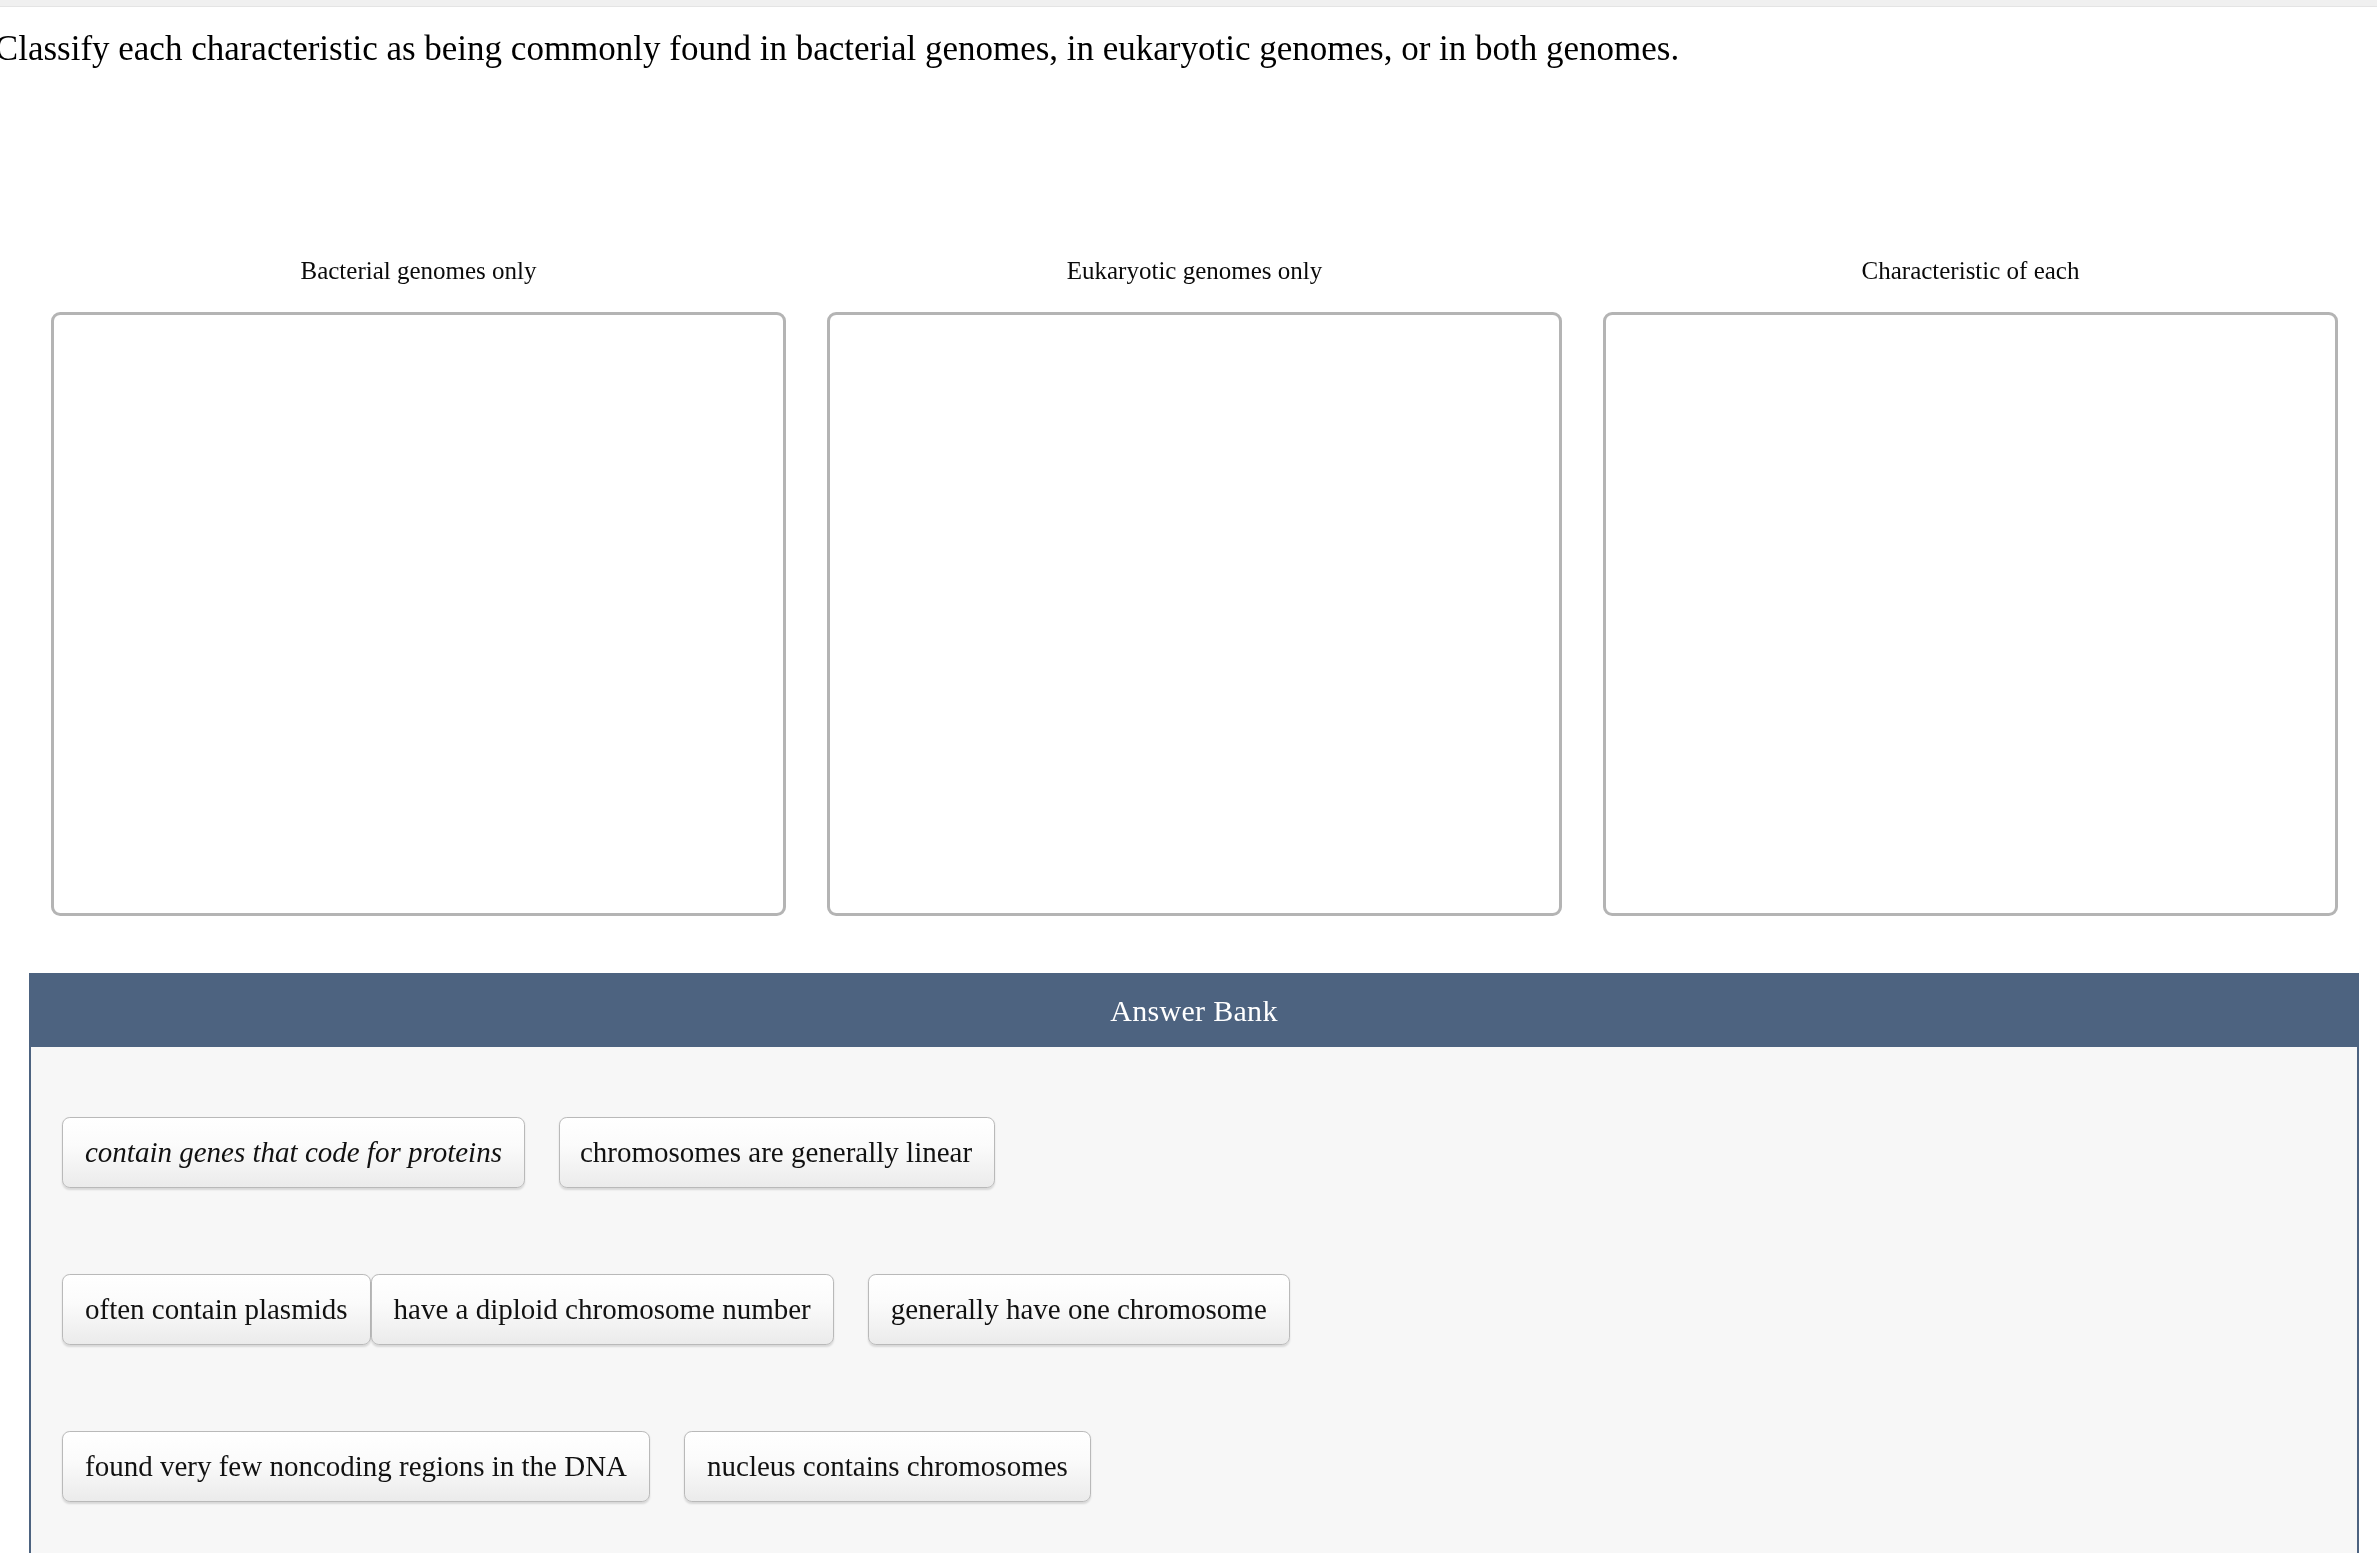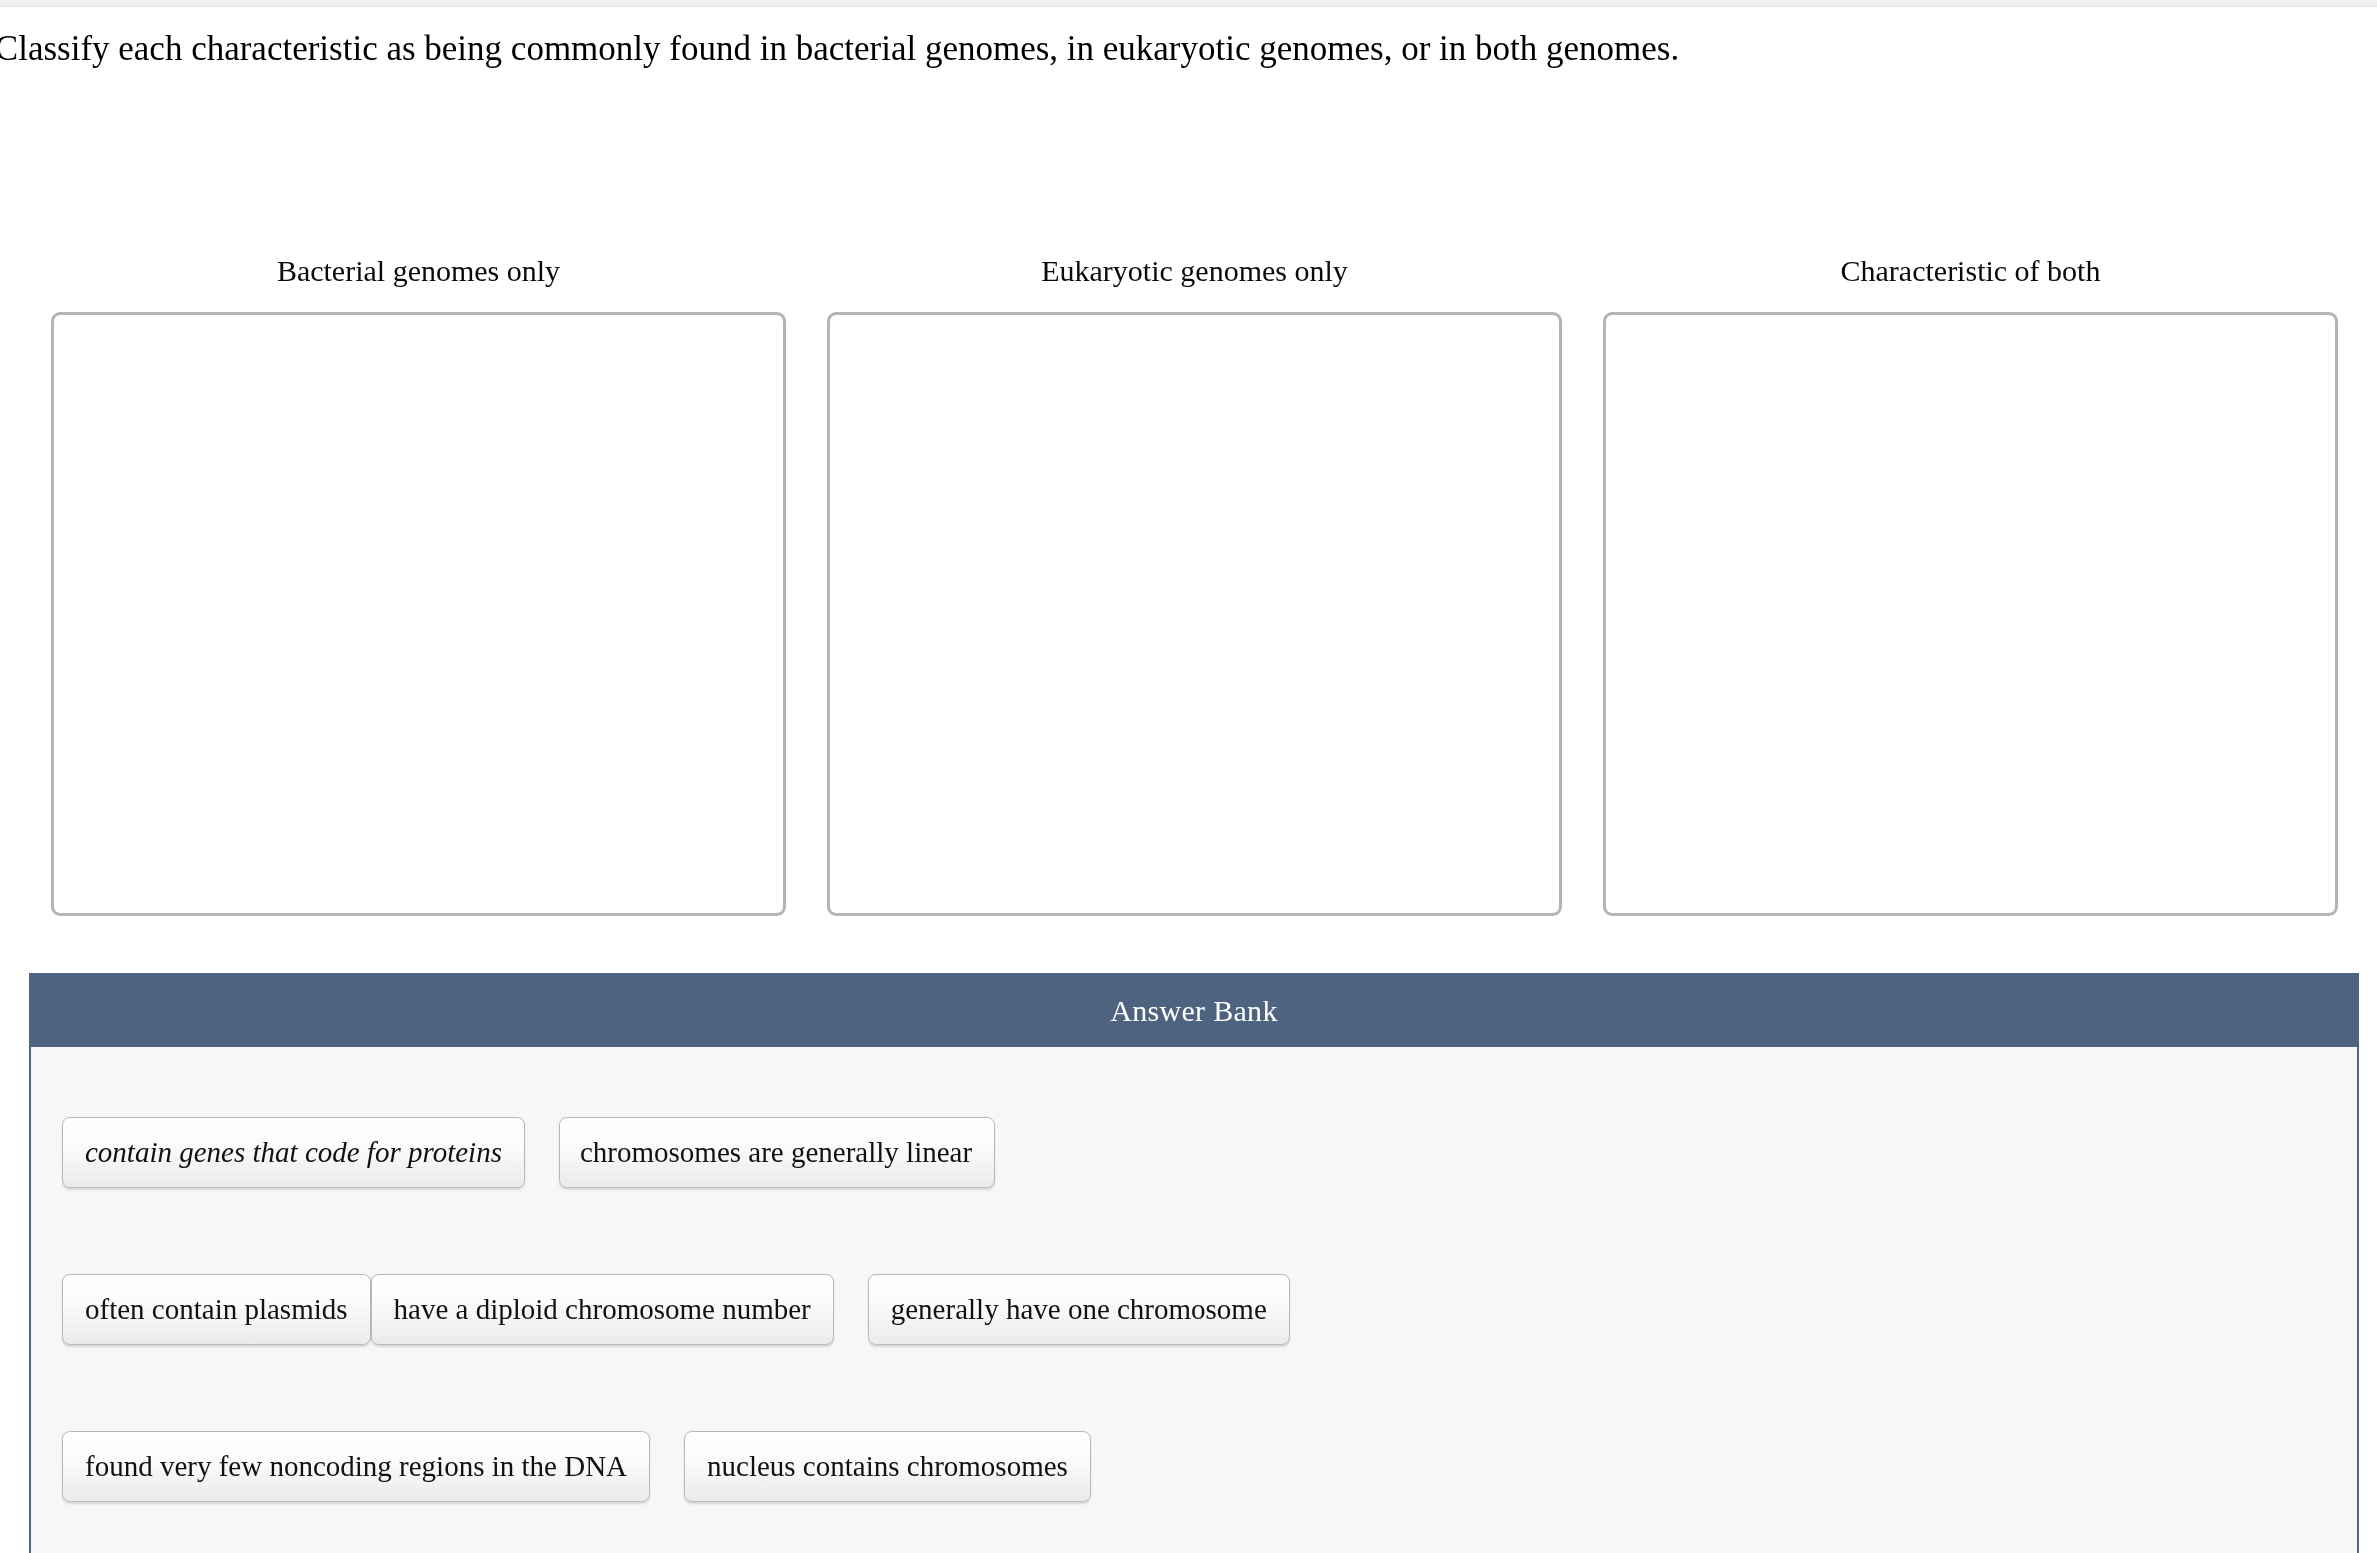--- a/index.html
+++ b/index.html
@@ -49,21 +49,21 @@
     display: flex;
     justify-content: space-between;
   }
   .column {
     width: 735px;
     display: flex;
     flex-direction: column;
     align-items: center;
   }
   .column-header {
-    font-size: 30px;
+    font-size: 25px;
     line-height: 40px;
     color: #0a0a0a;
     text-align: center;
     white-space: nowrap;
     margin-bottom: 21px;
   }
   .dropzone {
     width: 100%;
     height: 604px;
     box-sizing: border-box;
@@ -137,21 +137,21 @@
     <div class="column-header">Bacterial genomes only</div>
     <div class="dropzone"></div>
   </div>
 
   <div class="column">
     <div class="column-header">Eukaryotic genomes only</div>
     <div class="dropzone"></div>
   </div>
 
   <div class="column">
-    <div class="column-header">Characteristic of both</div>
+    <div class="column-header">Characteristic of each</div>
     <div class="dropzone"></div>
   </div>
 
 </div>
 
 <div class="answer-bank">
   <div class="answer-bank-header">
     <span>Answer Bank</span>
   </div>
   <div class="answer-bank-body">

